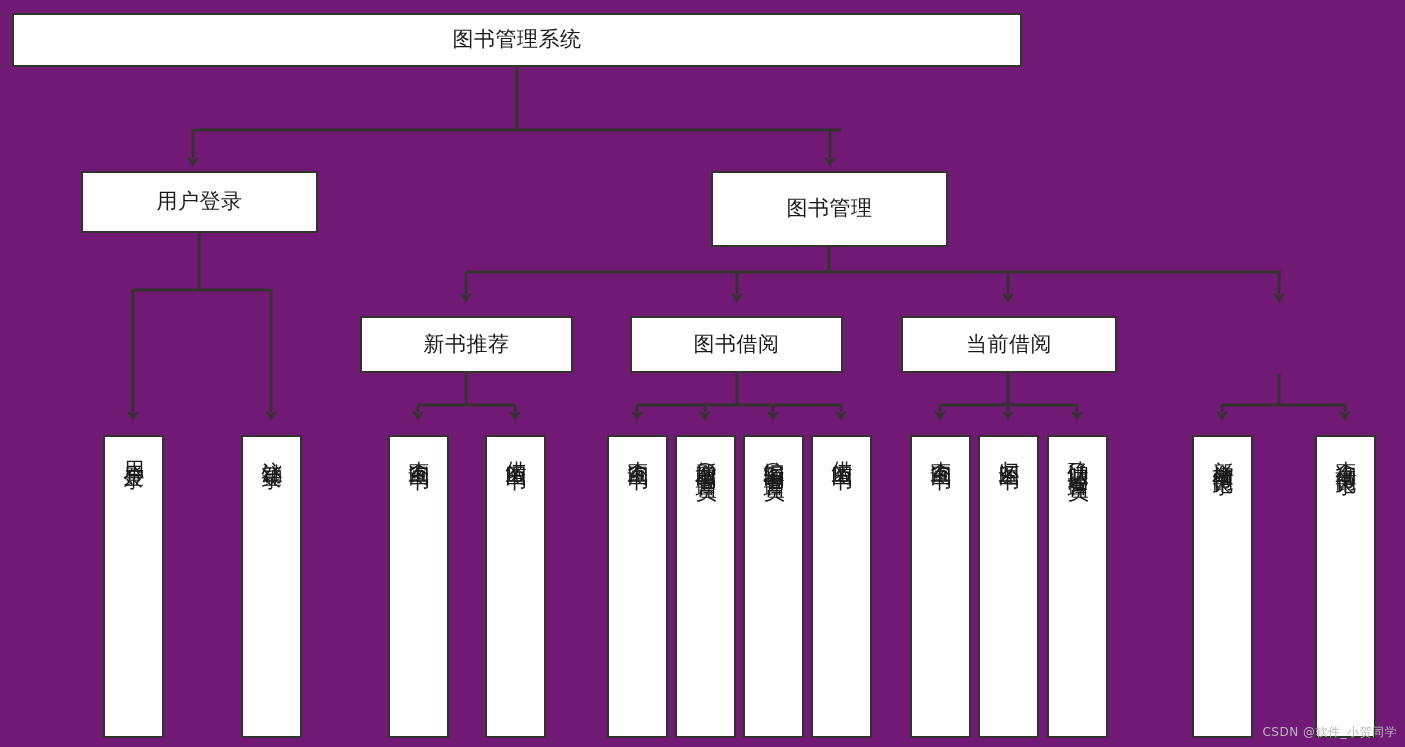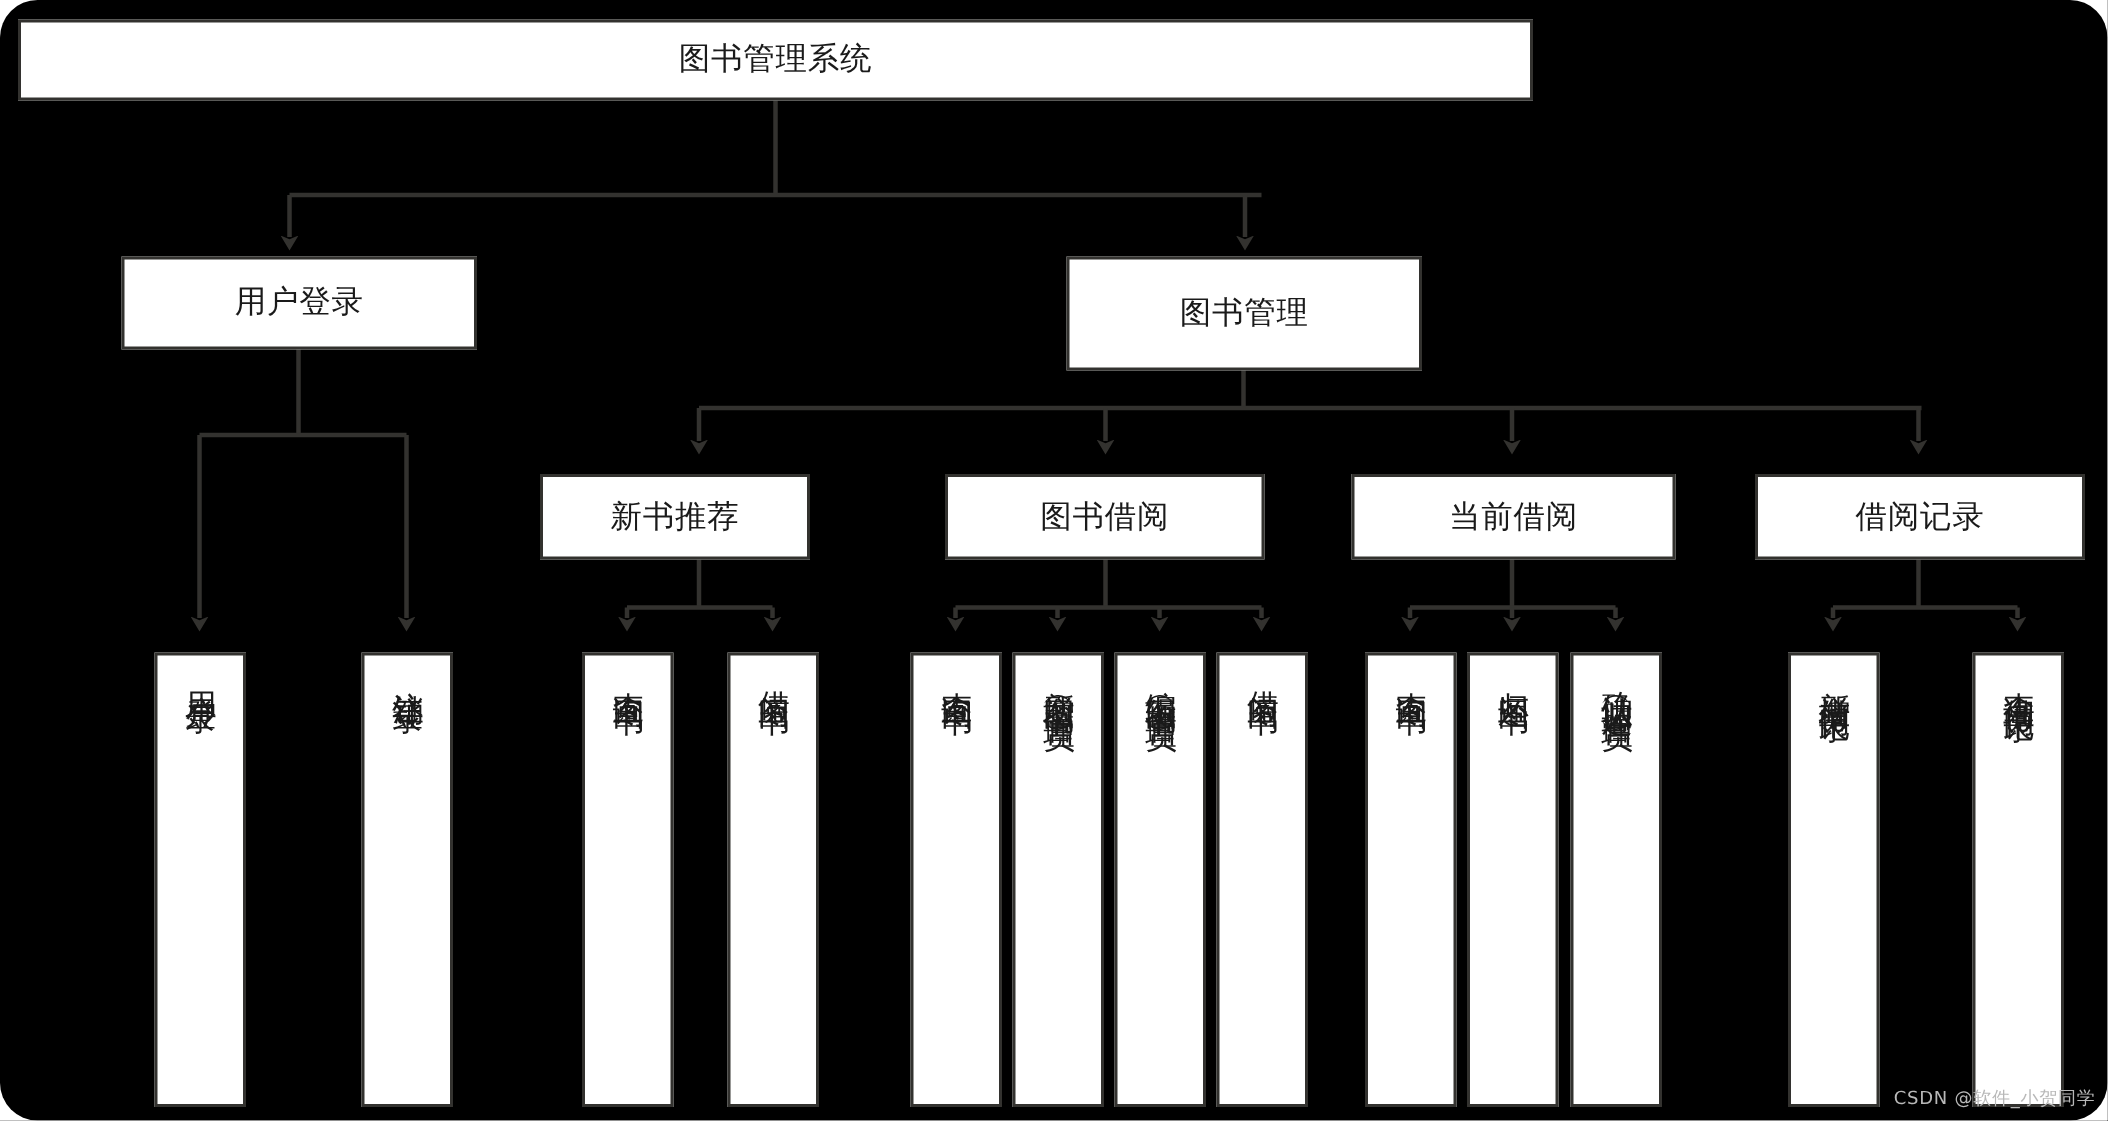--- a/index.html
+++ b/index.html
@@ -8,23 +8,22 @@
     padding: 0;
     background: #ffffff;
   }
   body {
     font-family: "DejaVu Sans", "Liberation Sans", sans-serif;
   }
   #diagram-root {
     position: relative;
     width: 1405px;
     height: 747px;
-    background: #000000;
+    background: #701a75;
     overflow: hidden;
-    border-radius: 25px;
   }
   #diagram-svg {
     position: absolute;
     left: 0;
     top: 0;
     width: 1405px;
     height: 747px;
   }
   .node {
     position: absolute;
@@ -128,31 +127,28 @@
     <span class="label">图书管理系统</span>
   </div>
 
   <div class="node horizontal" style="left:81px; top:171px; width:237px; height:62px;">
     <span class="label">用户登录</span>
   </div>
   <div class="node horizontal" style="left:711px; top:171px; width:237px; height:76px;">
     <span class="label">图书管理</span>
   </div>
 
-  <div class="node horizontal" style="left:360px; top:316px; width:180px; height:57px;">
+  <div class="node horizontal" style="left:360px; top:316px; width:213px; height:57px;">
     <span class="label">新书推荐</span>
   </div>
   <div class="node horizontal" style="left:901px; top:316px; width:216px; height:57px;">
     <span class="label">当前借阅</span>
   </div>
   <div class="node horizontal" style="left:630px; top:316px; width:213px; height:57px;">
     <span class="label">图书借阅</span>
-  </div>
-  <div class="node horizontal" style="left:1170px; top:316px; width:220px; height:57px;">
-    <span class="label">借阅记录</span>
   </div>
 
   <div class="node vertical" style="left:103px; top:435px; width:61px; height:303px;">
     <span class="label">用户登录</span>
   </div>
   <div class="node vertical" style="left:241px; top:435px; width:61px; height:303px;">
     <span class="label">注销登录</span>
   </div>
 
   <div class="node vertical" style="left:388px; top:435px; width:61px; height:303px;">

